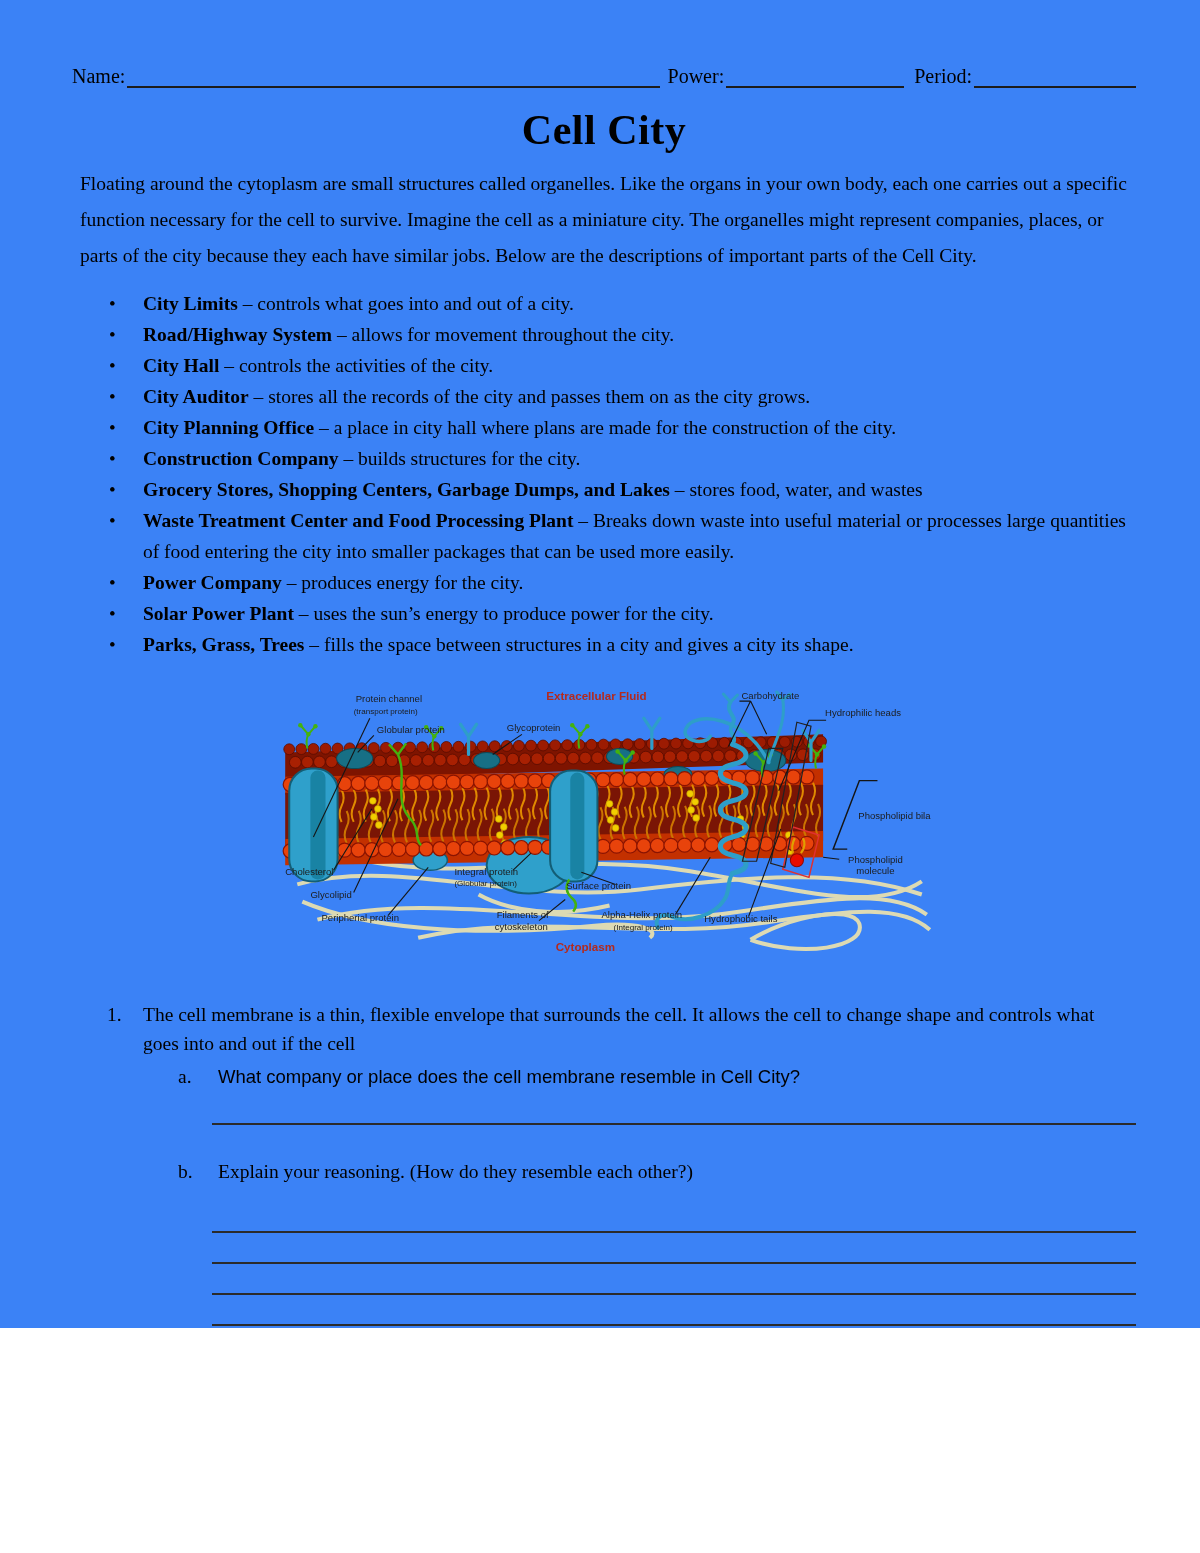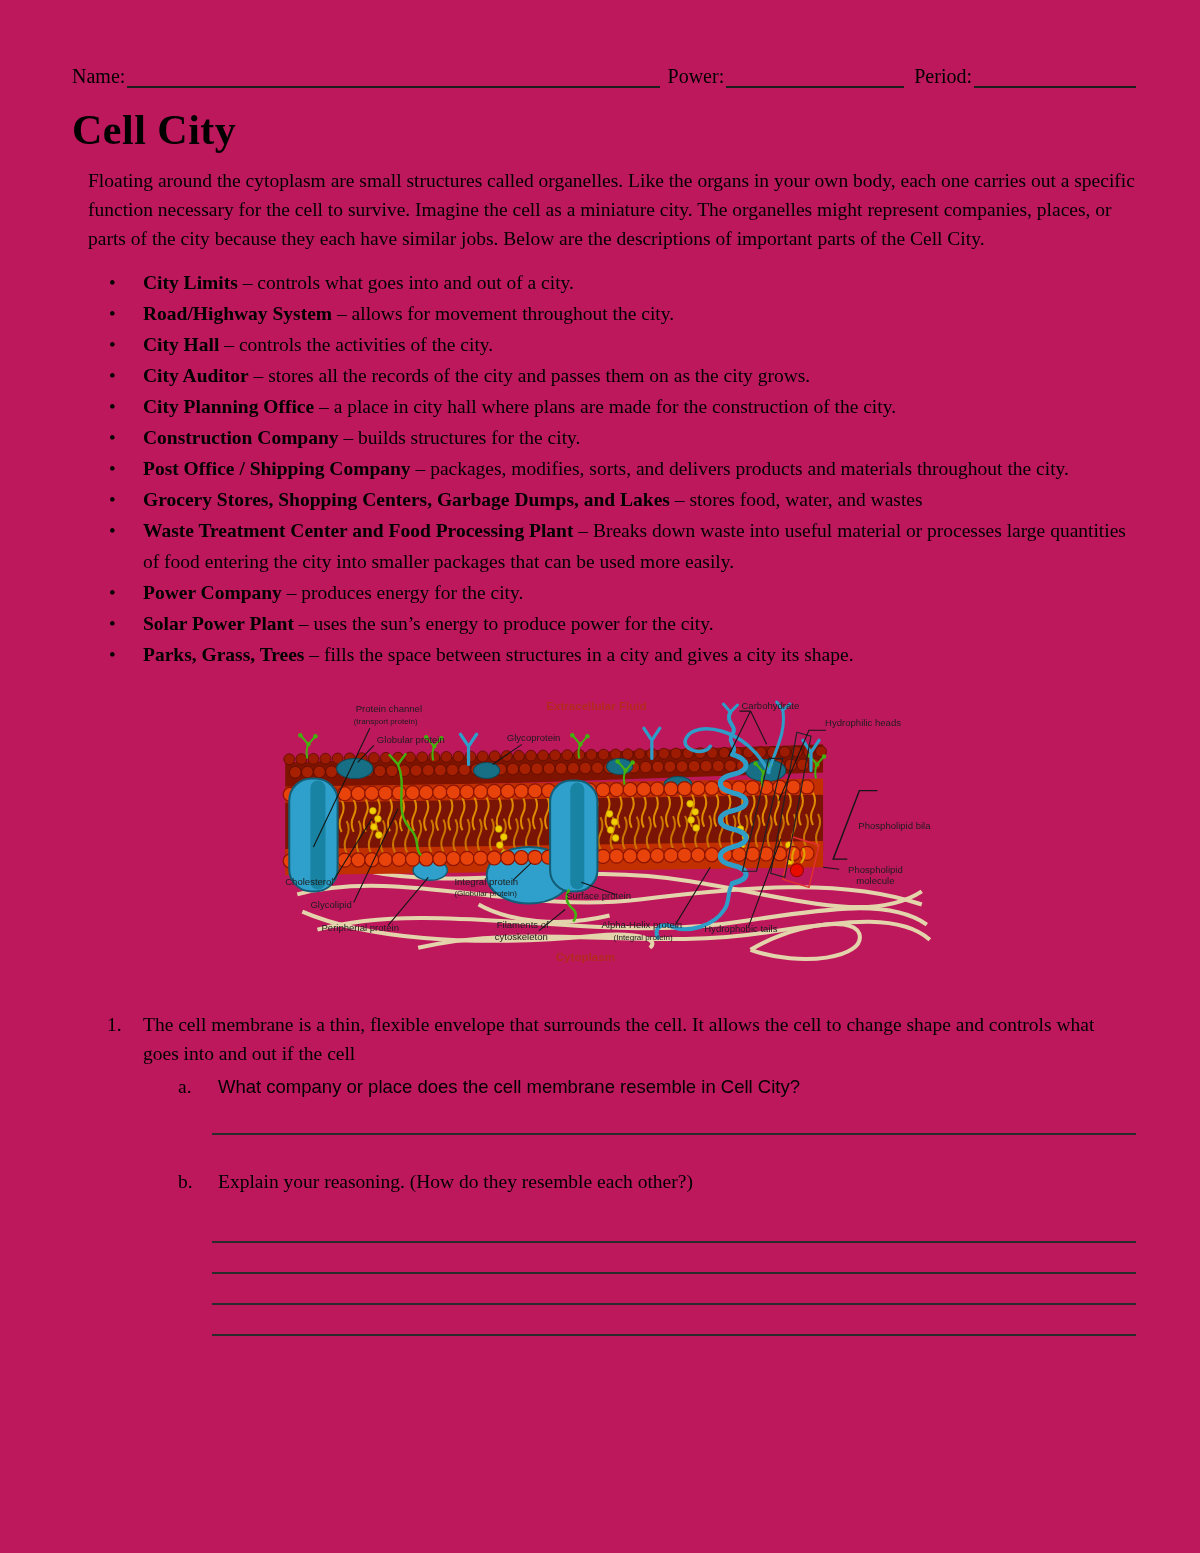--- a/index.html
+++ b/index.html
@@ -1,31 +1,31 @@
 <!DOCTYPE html>
 <html><head>
 <meta charset="utf-8">
 <style>
   html,body { margin:0; padding:0; background:#ffffff; }
   .page {
-    width:1200px; height:1553px; background:#be185d; color:#000;
+    width:1200px; height:1328px; background:#3b82f6; color:#000;
     font-family:"Liberation Serif", serif; position:relative; box-sizing:border-box;
     padding:62px 64px 0 72px; overflow:hidden;
   }
   
   .hrow { display:flex; align-items:flex-end; font-size:20px; }
   .hlabel { white-space:nowrap; padding-right:2px; }
   .hline { border-bottom:2px solid #1c1c1c; height:24px; }
   .hline.name { flex:1; margin-right:8px; }
   .hline.date { width:178px; margin-right:10px; }
   .hline.period { width:162px; }
   
-  h1.title { font-size:42px; font-weight:bold; text-align:left; margin:18px 0 12px 0; letter-spacing:.5px; }
+  h1.title { font-size:42px; font-weight:bold; text-align:center; margin:18px 0 12px 0; letter-spacing:.5px; }
   
-  p.body { font-size:19.5px; line-height:29px; margin:0 0 14px 16px; }
+  p.body { font-size:19.5px; line-height:36px; margin:0 0 14px 8px; }
   
   ul.bullets { list-style:none; margin:2px 0 12px 0; padding:0 0 0 71px;font-family:Liberation Serif, serif; }
   ul.bullets li { position:relative; font-size:19.5px; line-height:31px; margin:0; }
   ul.bullets li::before { content:"\2022"; position:absolute; left:-34px; top:0; font-size:19px; }
   .term { font-weight:bold; }
   
   .diagram-wrap { width:655px; margin:28px auto 0 auto; }
   .dlabel { font-family:"Liberation Sans", sans-serif; }
   
   .questions { margin-top:30px; font-size:19.5px; line-height:29px; }
@@ -59,21 +59,20 @@
 
   <p class="body">Floating around the cytoplasm are small structures called organelles. Like the organs in your own body, each one carries out a specific function necessary for the cell to survive. Imagine the cell as a miniature city. The organelles might represent companies, places, or parts of the city because they each have similar jobs. Below are the descriptions of important parts of the Cell City.</p>
 
   <ul class="bullets" id="bullet-list">
       <li><span class="term">City Limits</span> <span>– controls what goes into and out of a city.</span></li>
       <li><span class="term">Road/Highway System</span> <span>– allows for movement throughout the city.</span></li>
       <li><span class="term">City Hall</span> <span>– controls the activities of the city.</span></li>
       <li><span class="term">City Auditor</span> <span>– stores all the records of the city and passes them on as the city grows.</span></li>
       <li><span class="term">City Planning Office</span> <span>– a place in city hall where plans are made for the construction of the city.</span></li>
       <li><span class="term">Construction Company</span> <span>– builds structures for the city.</span></li>
-      <li><span class="term">Post Office / Shipping Company</span> <span>– packages, modifies, sorts, and delivers products and materials throughout the city.</span></li>
       <li><span class="term">Grocery Stores, Shopping Centers, Garbage Dumps, and Lakes</span> <span>– stores food, water, and wastes</span></li>
       <li><span class="term">Waste Treatment Center and Food Processing Plant</span> <span>– Breaks down waste into useful material or processes large quantities of food entering the city into smaller packages that can be used more easily.</span></li>
       <li><span class="term">Power Company</span> <span>– produces energy for the city.</span></li>
       <li><span class="term">Solar Power Plant</span> <span>– uses the sun’s energy to produce power for the city.</span></li>
       <li><span class="term">Parks, Grass, Trees</span> <span>– fills the space between structures in a city and gives a city its shape.</span></li>
     </ul>
 
 
   <div class="diagram-wrap">
     <svg id="membrane-svg" width="655" height="278" viewBox="0 0 650 276">

